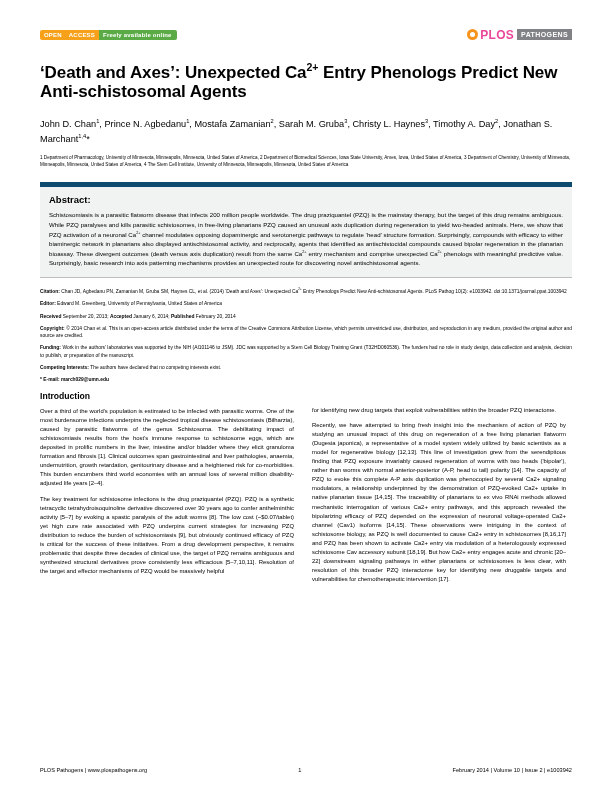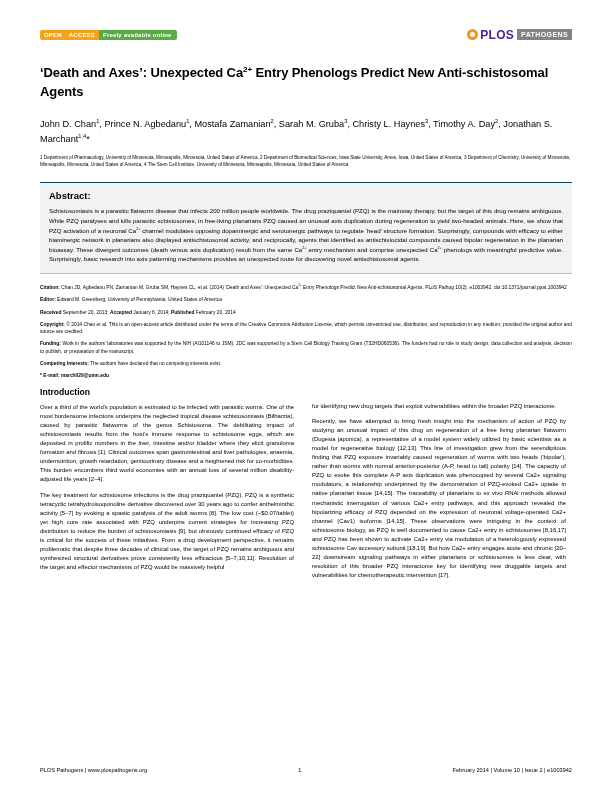--- a/index.html
+++ b/index.html
@@ -52,21 +52,21 @@
     display:flex;
     align-items:center;
     gap:3px;
   }
   .plos-mark {
     display:flex;
     align-items:center;
     font-family:"Liberation Sans", sans-serif;
     font-size:12px;
     font-weight:bold;
-    color:#4c1d95;
+    color:#ec4899;
     letter-spacing:.3px;
     margin-left:8px;
   }
   .plos-circle {
     width:11px;height:11px;border-radius:50%;
     background:#f7941e;
     margin-right:2px;
     position:relative;
   }
   .plos-circle::after{
@@ -82,21 +82,21 @@
     font-weight:bold;
     color:#ffffff;
     background:#808285;
     padding:2px 4px;
     letter-spacing:.4px;
   }
 
   
   h1.title {
     font-family:"Liberation Sans", sans-serif;
-    font-size:13px;
+    font-size:17px;
     line-height:19px;
     font-weight:bold;
     margin: 20px 0 0 0;
     letter-spacing:-0.1px;
   }
   sup { font-size:0.62em; vertical-align: super; line-height:0; }
 
   .authors {
     font-family:"Liberation Sans", sans-serif;
     font-size:9.2px;
@@ -108,21 +108,21 @@
     font-size:4.6px;
     line-height:7.2px;
     color:#000;
     margin-top:7px;
     text-align:left;
   }
 
   
   .abstract-box {
     margin-top:14px;
-    border-top:1px solid #0c4a6e;
+    border-top:5px solid #0c4a6e;
     border-bottom:1px solid #bcbec0;
     background:#f1f2f2;
     padding:7px 9px 9px 9px;
   }
   .abstract-title {
     font-family:"Liberation Sans", sans-serif;
     font-size:9.5px;
     font-weight:bold;
     margin-bottom:5px;
   }

